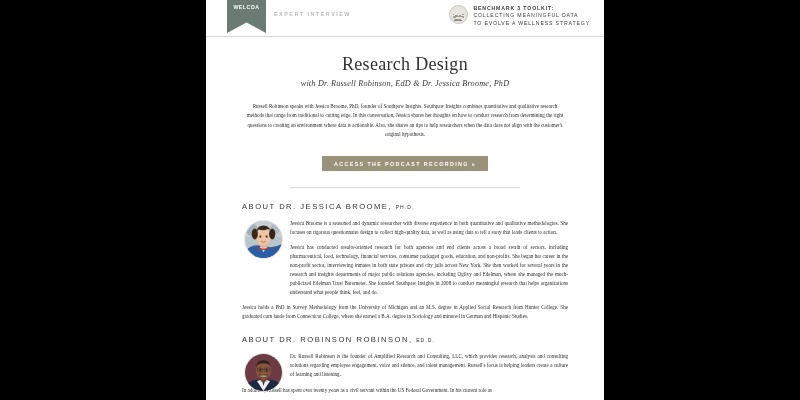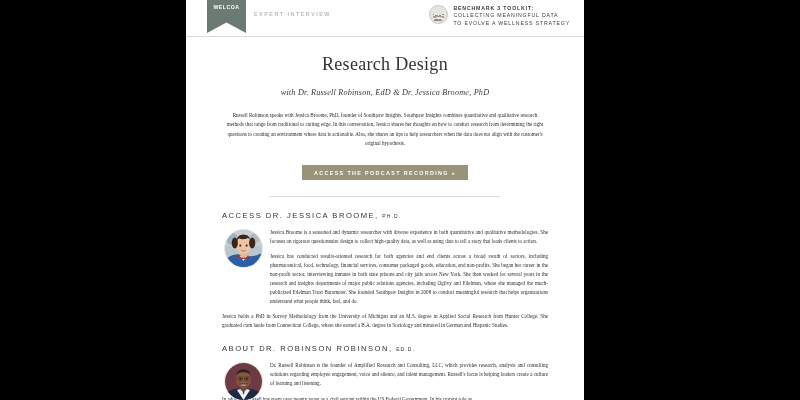--- a/index.html
+++ b/index.html
@@ -10,21 +10,21 @@
     font-family: "Liberation Serif", serif;
   }
   #viewer {
     position: relative;
     width: 800px; height: 400px;
     background: #000000;
   }
   
   #page {
     position: absolute;
-    left: 186px; top: 0px;
+    left: 206px; top: 0px;
     width: 398px; height: 400px;
     background: #ffffff;
     overflow: hidden;
     box-shadow: 0 0 0 1px #000;
   }
 
   
   .doc-header {
     position: relative;
     height: 36px;
@@ -108,21 +108,21 @@
     margin-top: 17px;
     font-weight: 400;
     letter-spacing: 0.3px;
   }
   .subtitle {
     text-align: center;
     font-family: "Liberation Serif", serif;
     font-style: italic;
     font-size: 8.2px;
     color: #3a3a3a;
-    margin-top: 13px;
+    margin-top: 4px;
     letter-spacing: 0.2px;
   }
   .intro {
     margin-top: 14px;
     text-align: center;
     font-family: "Liberation Serif", serif;
     font-size: 5.1px;
     line-height: 1.85;
     color: #2e2e2e;
     padding: 0 2px;
@@ -218,21 +218,21 @@
       <div class="intro">Russell Robinson speaks with Jessica Broome, PhD, founder of Southpaw Insights. Southpaw Insights combines quantitative and qualitative research methods that range from traditional to cutting edge. In this conversation, Jessica shares her thoughts on how to conduct research from determining the right questions to creating an environment where data is actionable. Also, she shares an tips to help researchers when the data does not align with the customer's original hypothesis.</div>
 
       <div class="cta-wrap">
         <button class="cta-button">ACCESS THE PODCAST RECORDING »</button>
       </div>
 
       <div class="divider"></div>
 
       <div class="section">
         <div class="section-heading">
-          <span>ACCESS DR. JESSICA BROOME,</span>
+          <span>ABOUT DR. JESSICA BROOME,</span>
           <span class="degree">PH.D.</span>
         </div>
         <div class="bio">
           <div class="avatar">
             <svg width="37" height="37" viewBox="0 0 37 37" aria-hidden="true">
               <rect width="37" height="37" fill="#b9c4cc"></rect>
               <rect x="0" y="0" width="37" height="16" fill="#c9cfd2"></rect>
               <circle cx="7" cy="9" r="6" fill="#9fb0bb"></circle>
               <circle cx="30" cy="8" r="5" fill="#aebac2"></circle>
               <path d="M0 30 Q8 22 18 25 Q28 28 37 23 L37 37 L0 37 Z" fill="#2f5e9e"></path>

